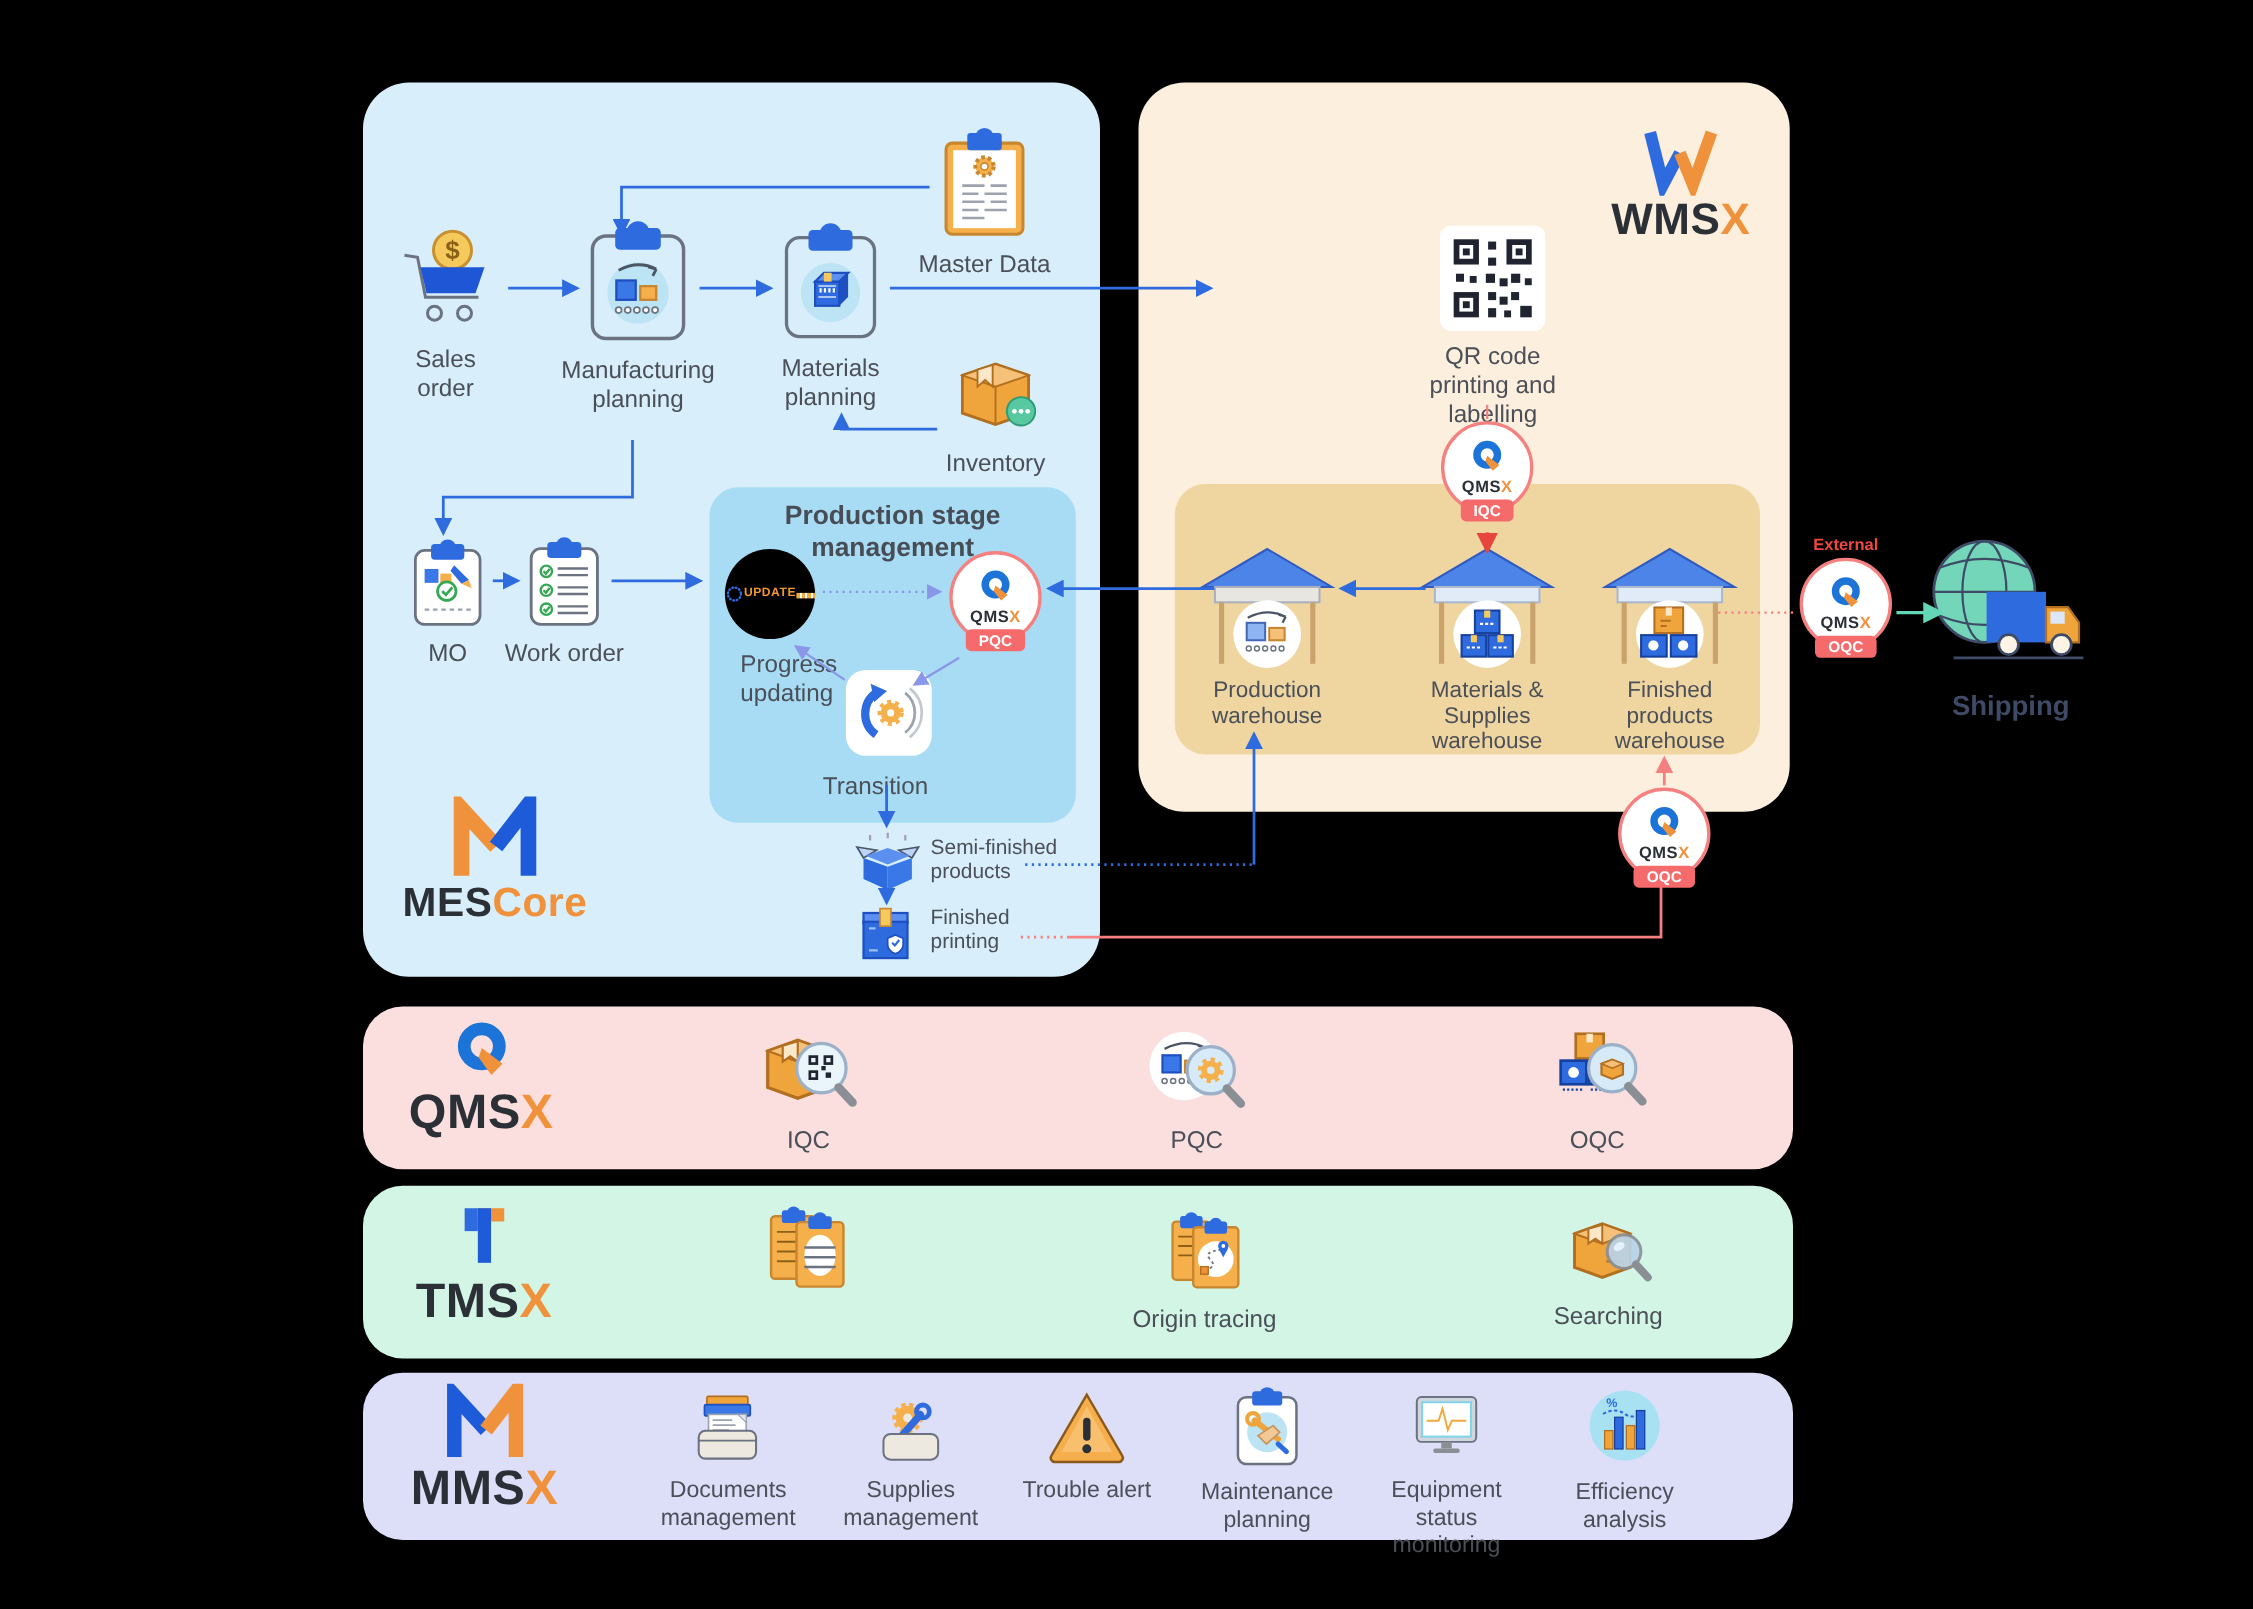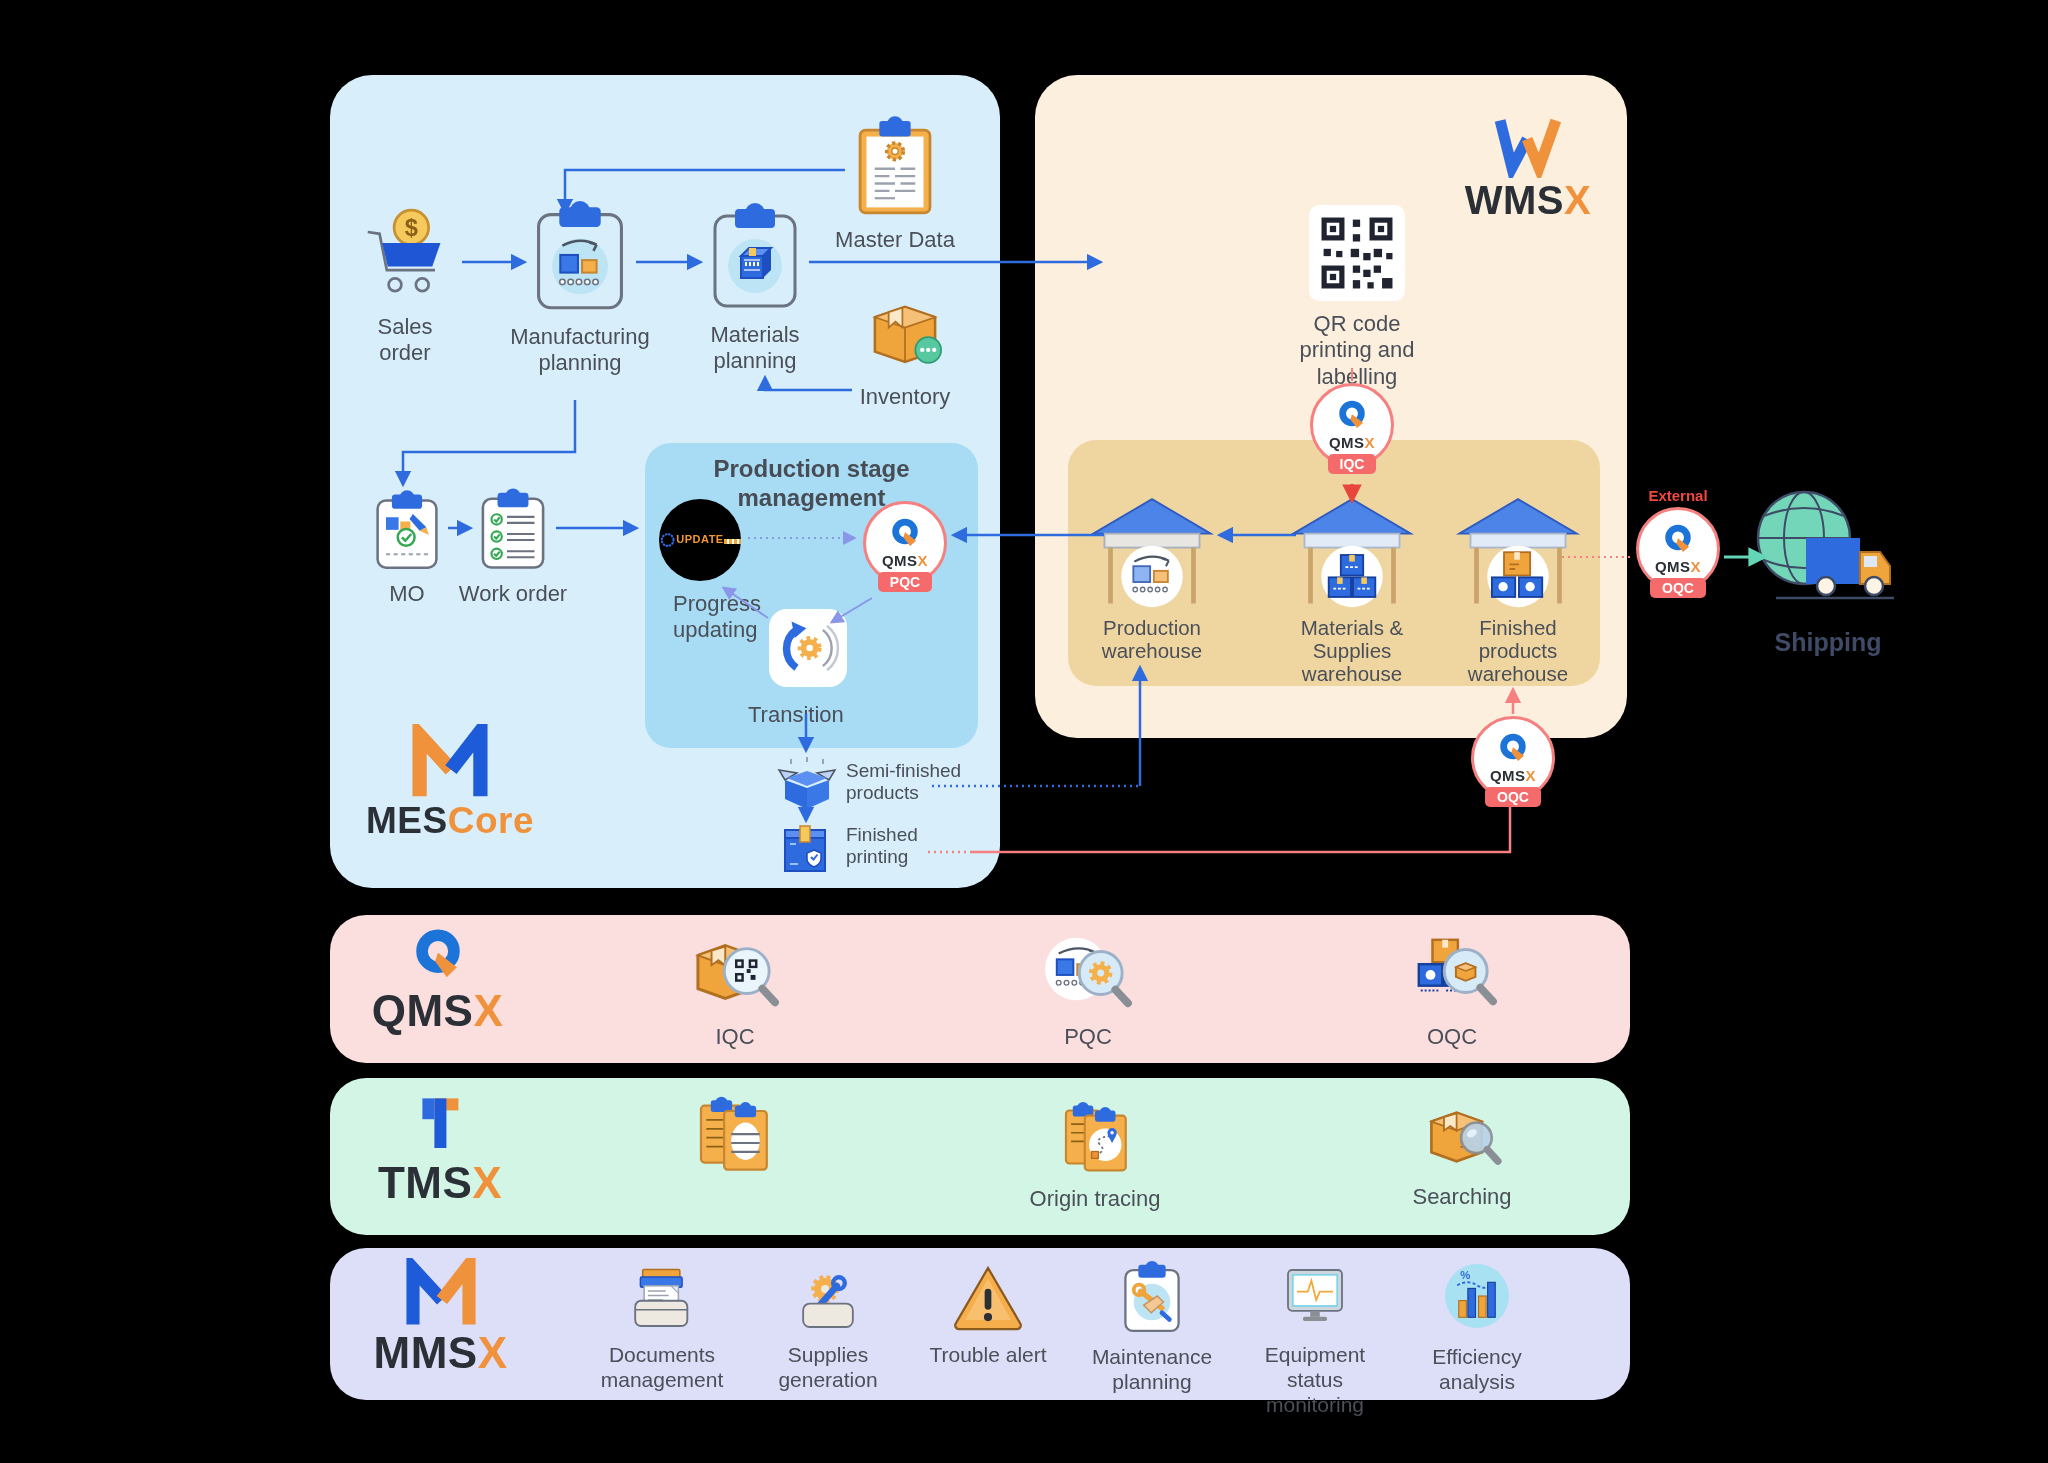--- a/index.html
+++ b/index.html
@@ -94,21 +94,21 @@
         <path d="M28 58 h22 M56 58 h16"></path>
           <path d="M28 66 h16 M50 66 h22"></path>
         <path d="M28 74 h22 M56 74 h16"></path>
           <path d="M28 82 h16 M50 82 h22"></path>
           <path d="M28 90 h22"></path>
       </g>
     </svg>
     <div class="label">Master Data</div>
   </div>
 
-  <div class="node" style="left:845px;top:288px;width:120px;">
+  <div class="node" style="left:845px;top:312px;width:120px;">
     <svg width="98" height="86" viewBox="0 0 110 100">
       <polygon points="20,34 55,22 90,34 90,74 55,86 20,74" fill="#EFA43C" stroke="#B26F1F" stroke-width="3"></polygon>
       <polygon points="20,34 55,46 90,34 55,22" fill="#F5C178" stroke="#B26F1F" stroke-width="2"></polygon>
       <line x1="55" y1="46" x2="55" y2="86" stroke="#B26F1F" stroke-width="2"></line>
       <polygon points="36,28 52,23 52,46 44,39 36,46" fill="#FBE8C8" stroke="#B26F1F" stroke-width="2"></polygon>
       <circle cx="82" cy="72" r="15" fill="#57C89F" stroke="#2E9B74" stroke-width="2"></circle>
       <circle cx="75" cy="72" r="2.5" fill="#fff"></circle>
         <circle cx="82" cy="72" r="2.5" fill="#fff"></circle>
         <circle cx="89" cy="72" r="2.5" fill="#fff"></circle>
     </svg>
@@ -526,21 +526,21 @@
   </div>
 
   <div class="node" style="left:753px;top:1262px;width:150px;">
     <svg width="76" height="70" viewBox="0 0 104 94">
       <circle cx="48" cy="36" r="15" fill="#F5B04C" stroke="#F5B04C" stroke-width="8" stroke-dasharray="5 4"></circle>
       <circle cx="48" cy="36" r="5.5" fill="#EDE9E0"></circle>
       <path d="M34 66 L64 32" stroke="#2E6BDF" stroke-width="9" stroke-linecap="round"></path>
       <circle cx="67" cy="28" r="8" fill="none" stroke="#2E6BDF" stroke-width="6"></circle>
       <rect x="18" y="56" width="68" height="32" rx="9" fill="#EDE9E0" stroke="#6b7280" stroke-width="2.5"></rect>
     </svg>
-    <div class="label" style="font-size:21px;">Supplies generation</div>
+    <div class="label" style="font-size:21px;">Supplies management</div>
   </div>
 
   <div class="node" style="left:913px;top:1262px;width:150px;">
     <svg width="76" height="70" viewBox="0 0 100 94">
       <path d="M50 8 L93 82 a5 5 0 0 1 -4.4 8 H11.4 a5 5 0 0 1 -4.4 -8 Z" fill="#F6AD4B" stroke="#8a5a1c" stroke-width="3"></path>
       <path d="M50 22 L81 78 H19 Z" fill="#FAD08C" opacity=".55"></path>
       <rect x="45.5" y="36" width="9" height="28" rx="4.5" fill="#2b2f36"></rect>
       <circle cx="50" cy="74" r="5.5" fill="#2b2f36"></circle>
     </svg>
     <div class="label" style="font-size:21px;">Trouble alert</div>

